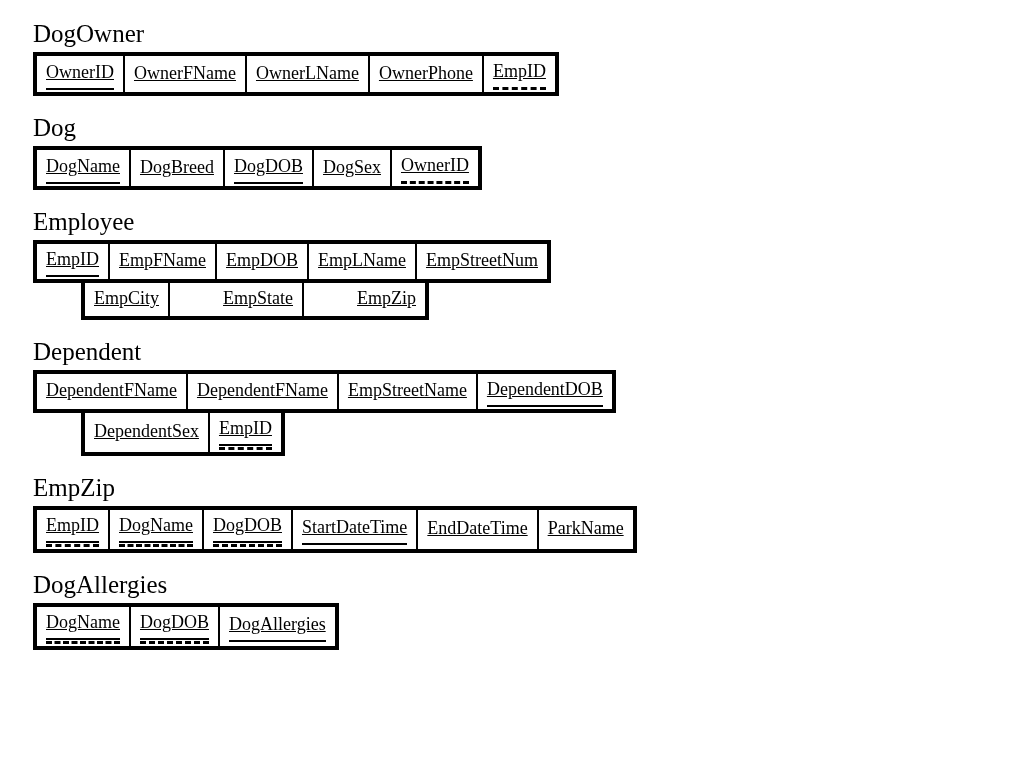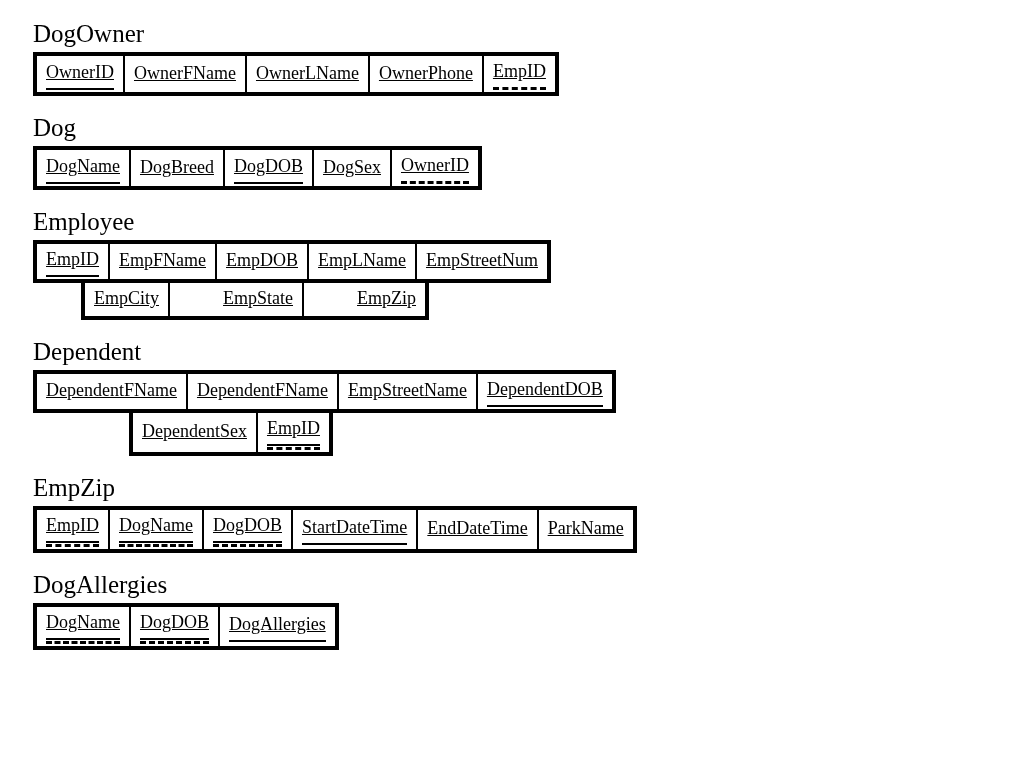--- a/index.html
+++ b/index.html
@@ -191,21 +191,21 @@
           <div class="attr">
             <span class="attr-text none">DependentFName</span>
           </div>
           <div class="attr">
             <span class="attr-text none">EmpStreetName</span>
           </div>
           <div class="attr">
             <span class="attr-text pk">DependentDOB</span>
           </div>
         </div>
-        <div class="attr-row row-cont" style="border: 0px; gap: 48px;">
+        <div class="attr-row row-cont" style="border: 0px;">
           <div class="indent-spacer"></div>
           <div class="attr-row" style="border-top: 0px;">
             <div class="attr">
               <span class="attr-text none">DependentSex</span>
             </div>
             <div class="attr has-pkfk">
               <span class="attr-text pkfk">EmpID</span>
             </div>
           </div>
         </div>

